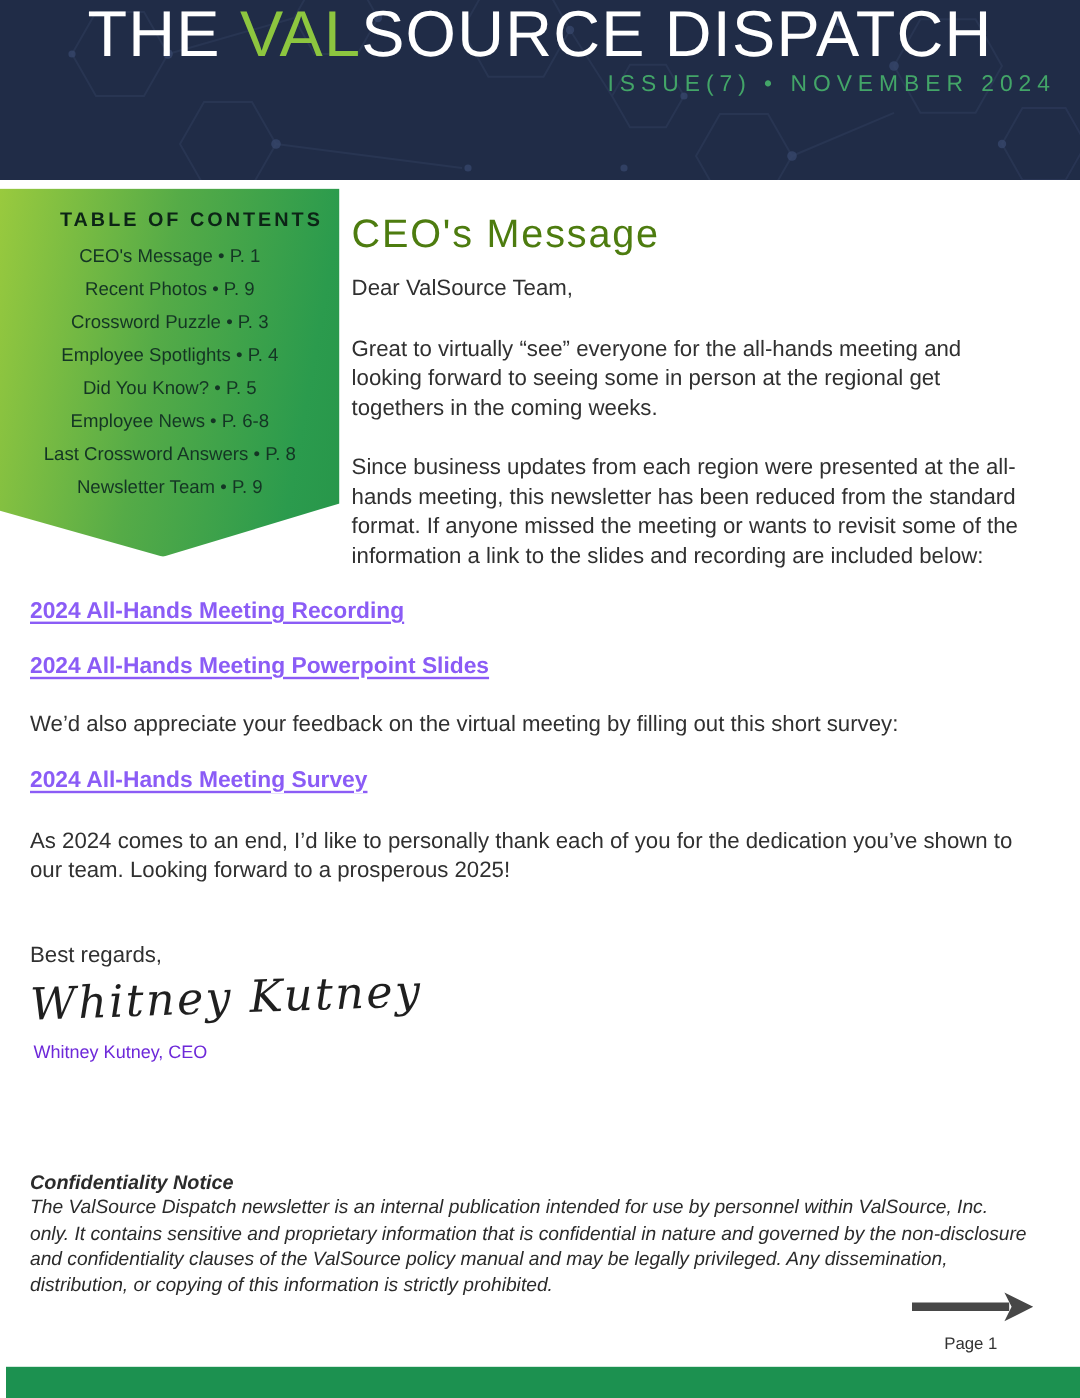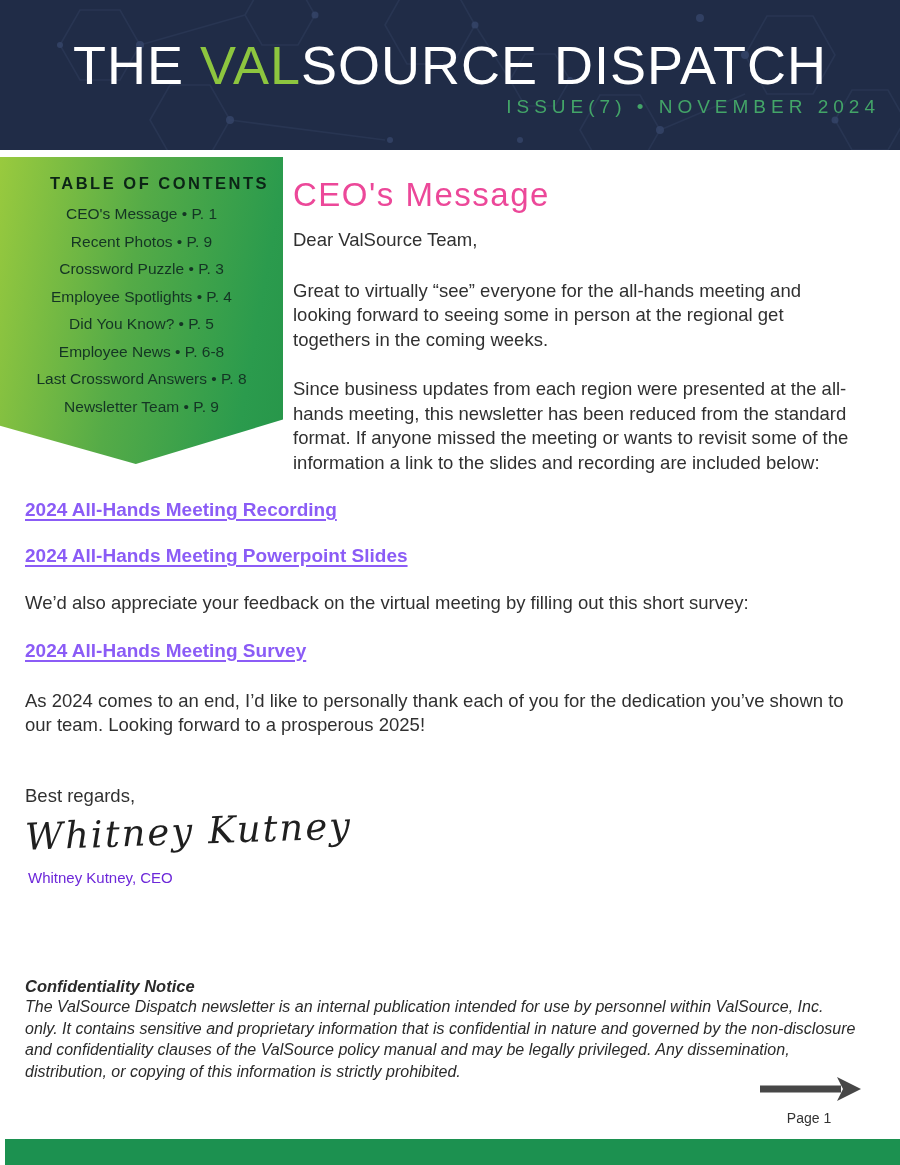--- a/index.html
+++ b/index.html
@@ -10,21 +10,21 @@
     position:relative; width:900px; height:1165px; margin:0 auto;
     background:#ffffff; overflow:hidden;
   }
 
   
   .banner {
     position:relative; height:150px; background:#202c47; overflow:hidden;
   }
   .hexes { position:absolute; inset:0; pointer-events:none; }
   .banner-title {
-    position:relative; padding-top:36px; text-align:center;
+    position:relative; text-align:center;
     font-size:54px; line-height:58px; letter-spacing:1px;
     color:#ffffff; white-space:nowrap; font-weight:400;
   }
   .banner-title .accent { color:#8dc63f; }
   .issue-line {
     position:relative; text-align:right; padding-right:20px; margin-top:2px;
     font-size:19px; letter-spacing:5px; color:#43a568; font-weight:500;
     white-space:nowrap;
   }
 
@@ -41,21 +41,21 @@
     padding-top:17px; font-size:16.5px; font-weight:bold;
     letter-spacing:2.5px; color:#0c2416; white-space:nowrap;padding-left:36px;
   }
   .toc-list { list-style:none; margin-top:7px; }
   .toc-list li {
     font-size:15.5px; line-height:27.5px; color:#143524; white-space:nowrap;
   }
 
   .heading {
     margin-top:26px; font-size:33px; font-weight:400;
-    letter-spacing:1.5px; color:#ec4899;
+    letter-spacing:1.5px; color:#4d7c0f;
   }
   .body-text {
     font-size:18.5px; line-height:24.5px; color:#303030;
   }
   .salutation   { margin-top:14px; }
   .p-greeting   { margin-top:26px; }
   .p-updates    { margin-top:25px; }
   .link-line    { margin-top:24px; }
   .p-feedback   { margin-top:24px; }
   .p-thanks     { margin-top:27px; }

